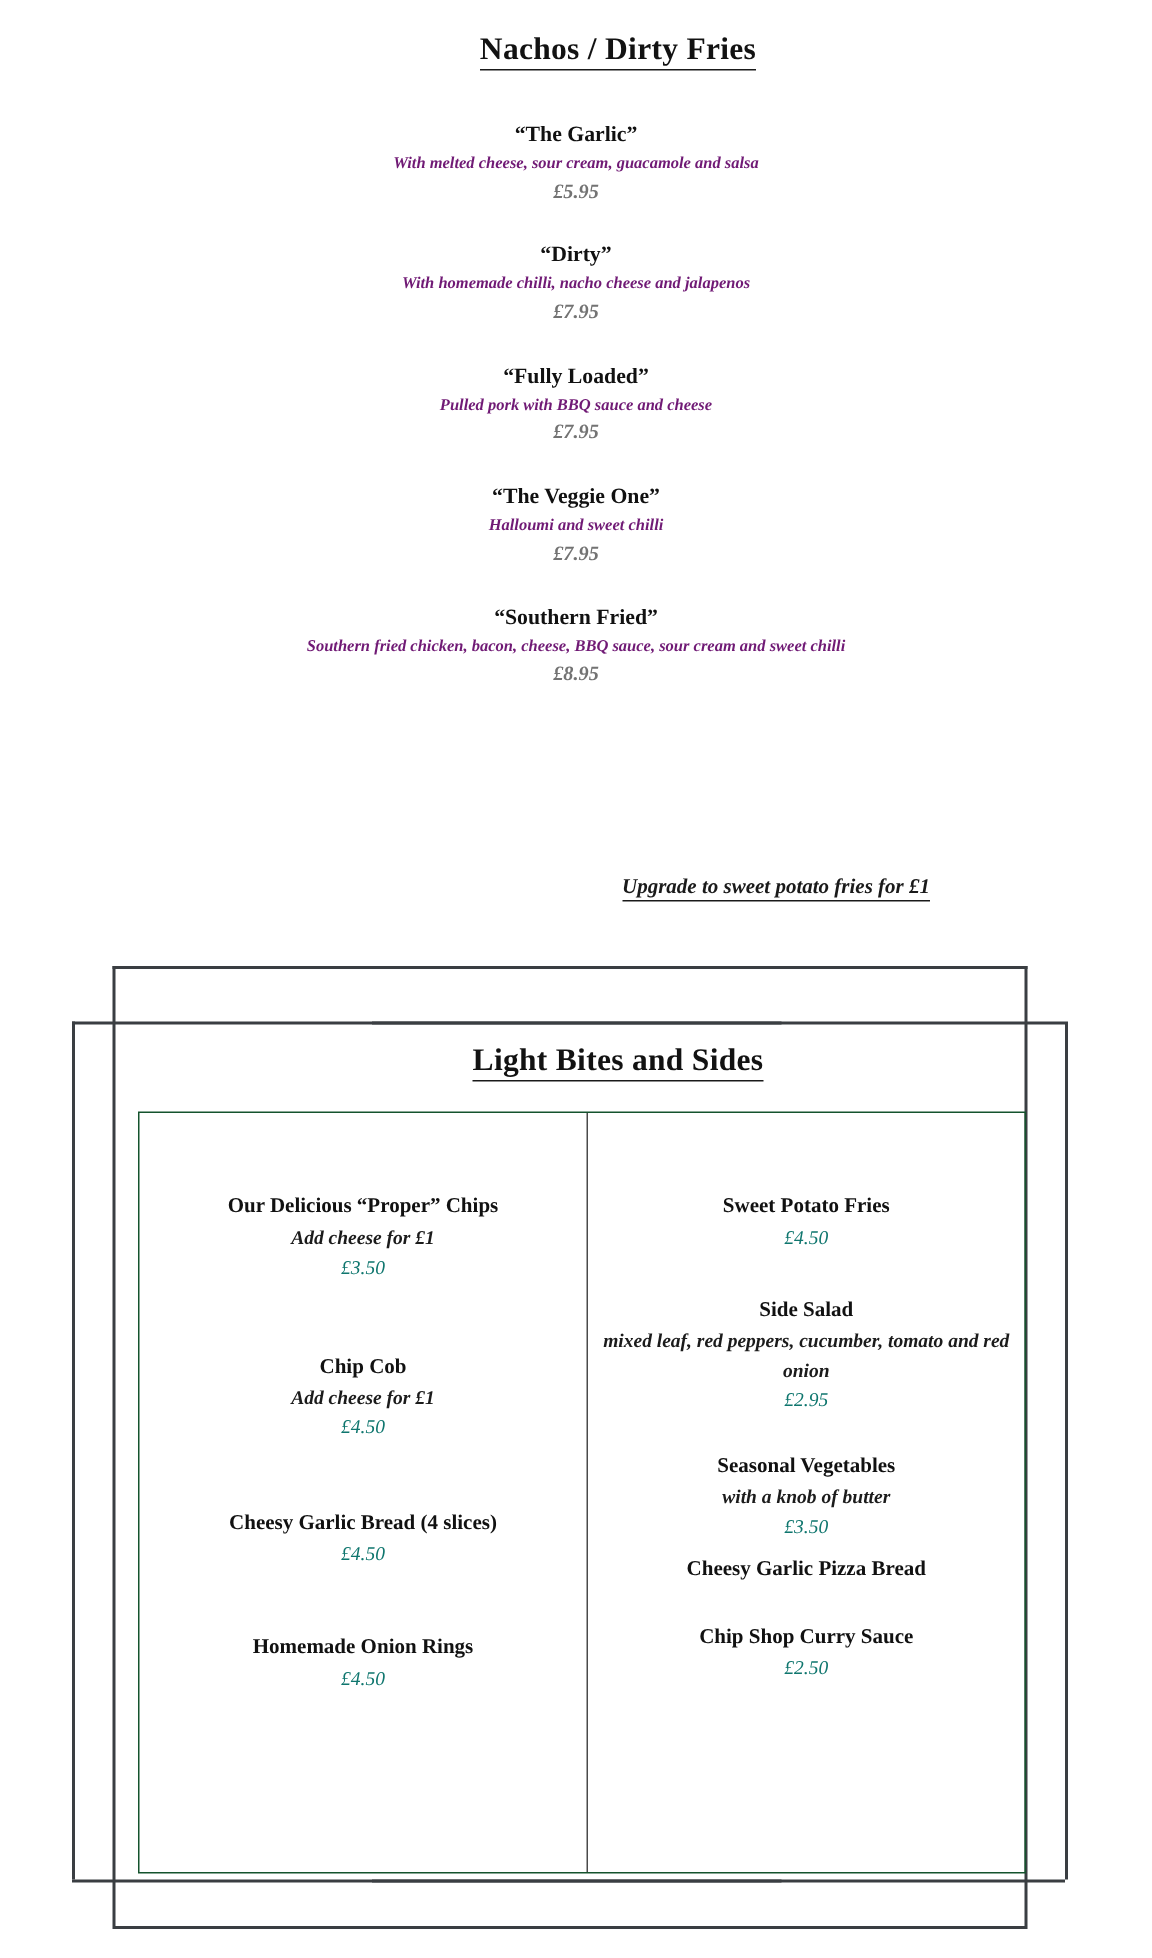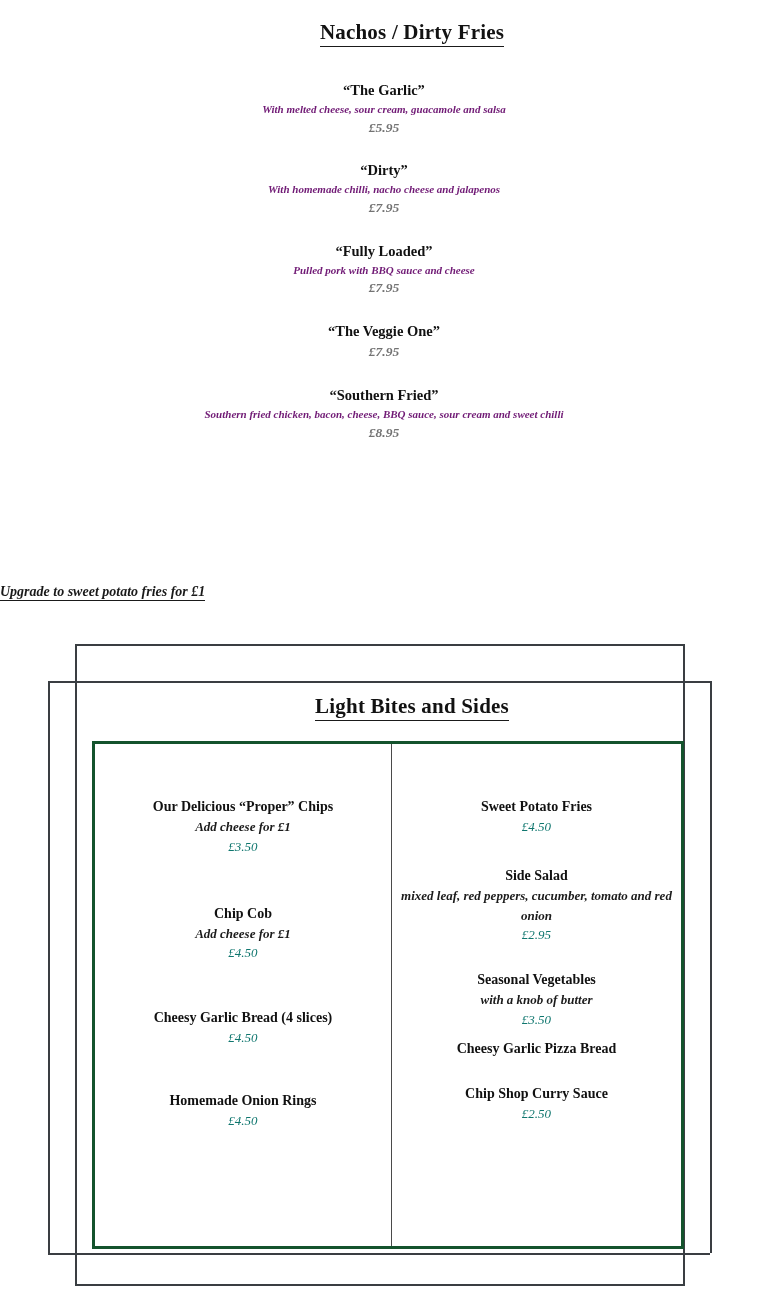--- a/index.html
+++ b/index.html
@@ -74,21 +74,21 @@
     font-size: 13.5px;
     line-height: 1.55;
     color: #737373;
   }
 
   #upgrade-note {
     position: absolute;
     top: 582px;
     left: 0;
     width: 620px;
-    text-align: left;
+    text-align: right;
   }
   #upgrade-note span {
     font-weight: bold;
     font-style: italic;
     font-size: 14px;
     border-bottom: 1.4px solid #1a1a1a;
     padding-bottom: 1px;
   }
 
   
@@ -128,21 +128,21 @@
     width: 768px;
   }
 
   
   .sides-table {
     position: absolute;
     top: 105px;
     left: 92px;
     width: 592px;
     height: 508px;
-    border: 3px solid #14532d;
+    border: 1px solid #14532d;
     display: flex;
     box-sizing: border-box;
   }
   .sides-col {
     box-sizing: border-box;
     padding-top: 52px;
   }
   .col-left {
     width: 299px;
     border-right: 1.6px solid #4a4a4a;
@@ -200,20 +200,21 @@
     </div>
 
     <div class="menu-item" style="margin-top:22px;">
       <div class="item-name">“Fully Loaded”</div>
       <div class="item-desc">Pulled pork with BBQ sauce and cheese</div>
       <div class="item-price">£7.95</div>
     </div>
 
     <div class="menu-item" style="margin-top:22px;">
       <div class="item-name">“The Veggie One”</div>
+      <div class="item-desc">Halloumi and sweet chilli</div>
       <div class="item-price">£7.95</div>
     </div>
 
     <div class="menu-item" style="margin-top:22px;">
       <div class="item-name">“Southern Fried”</div>
       <div class="item-desc">Southern fried chicken, bacon, cheese, BBQ sauce, sour cream and sweet chilli</div>
       <div class="item-price">£8.95</div>
     </div>
 
   </div>

